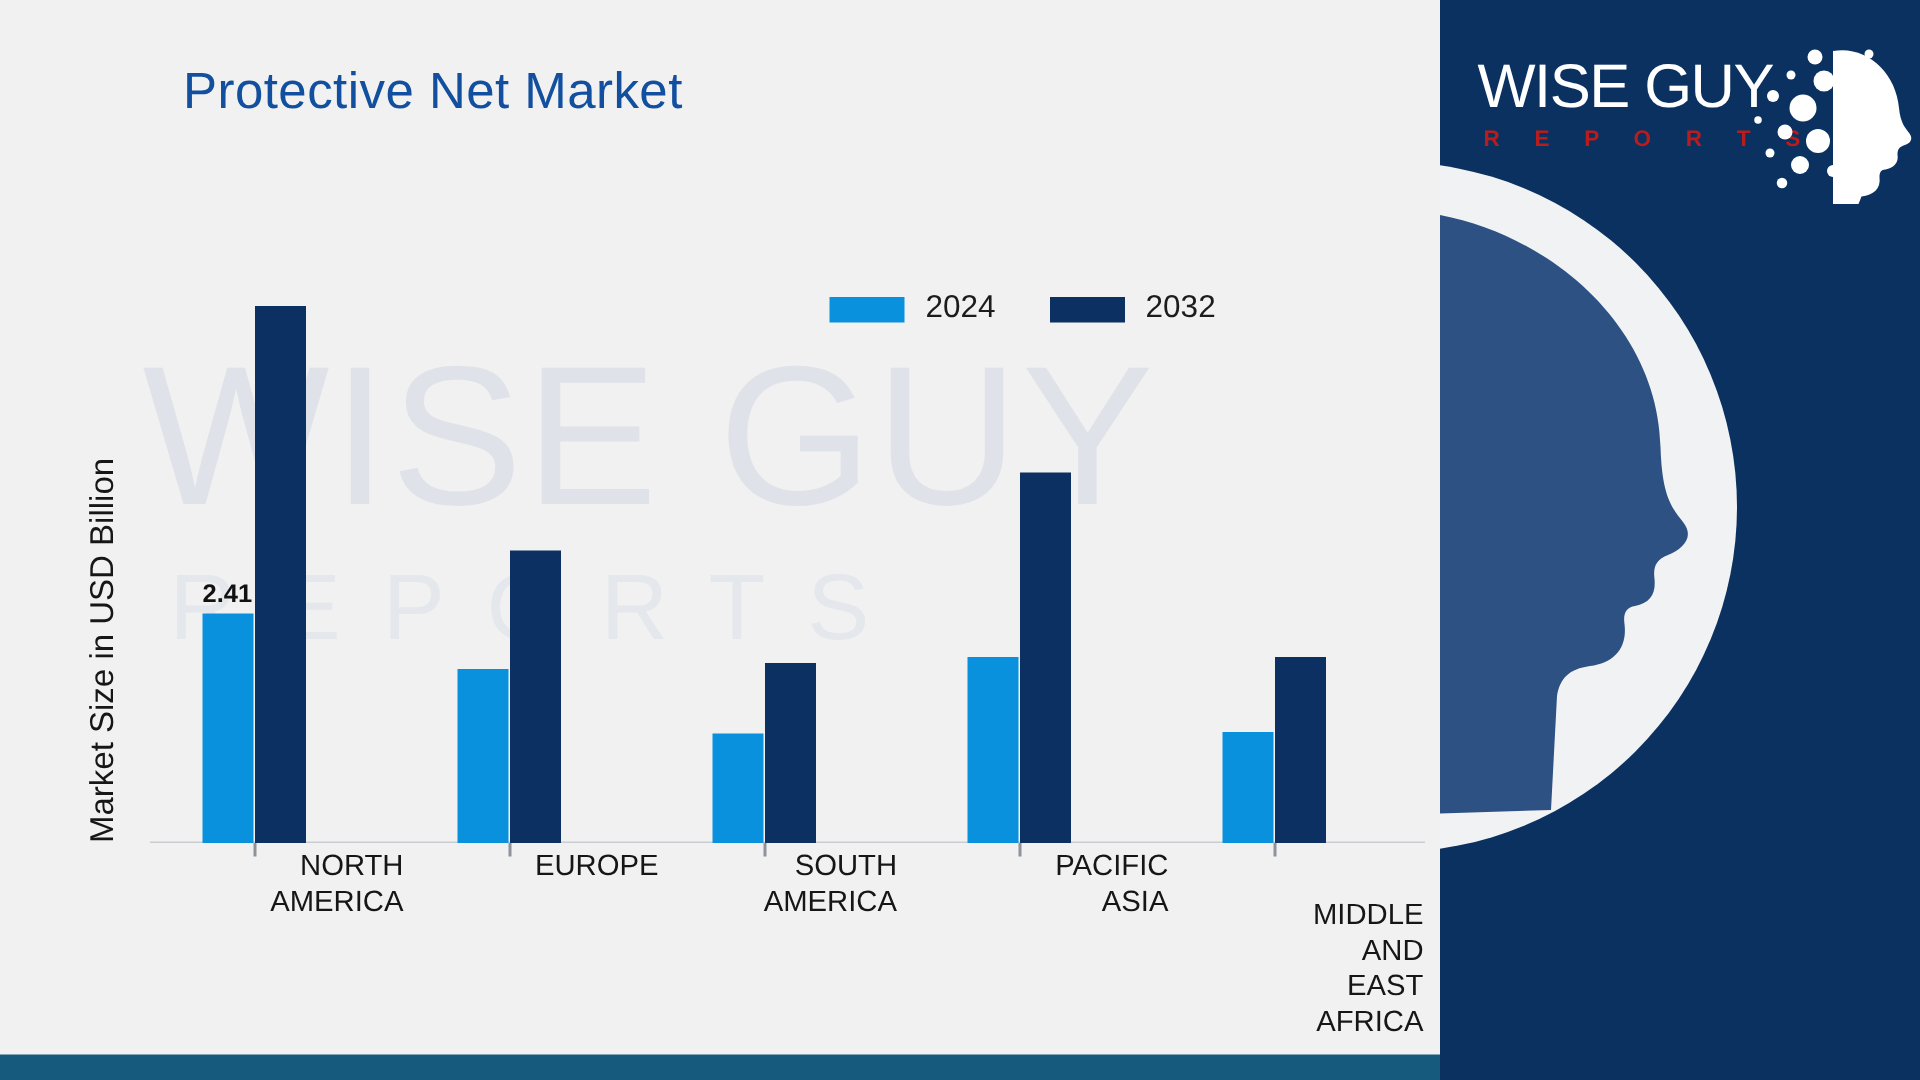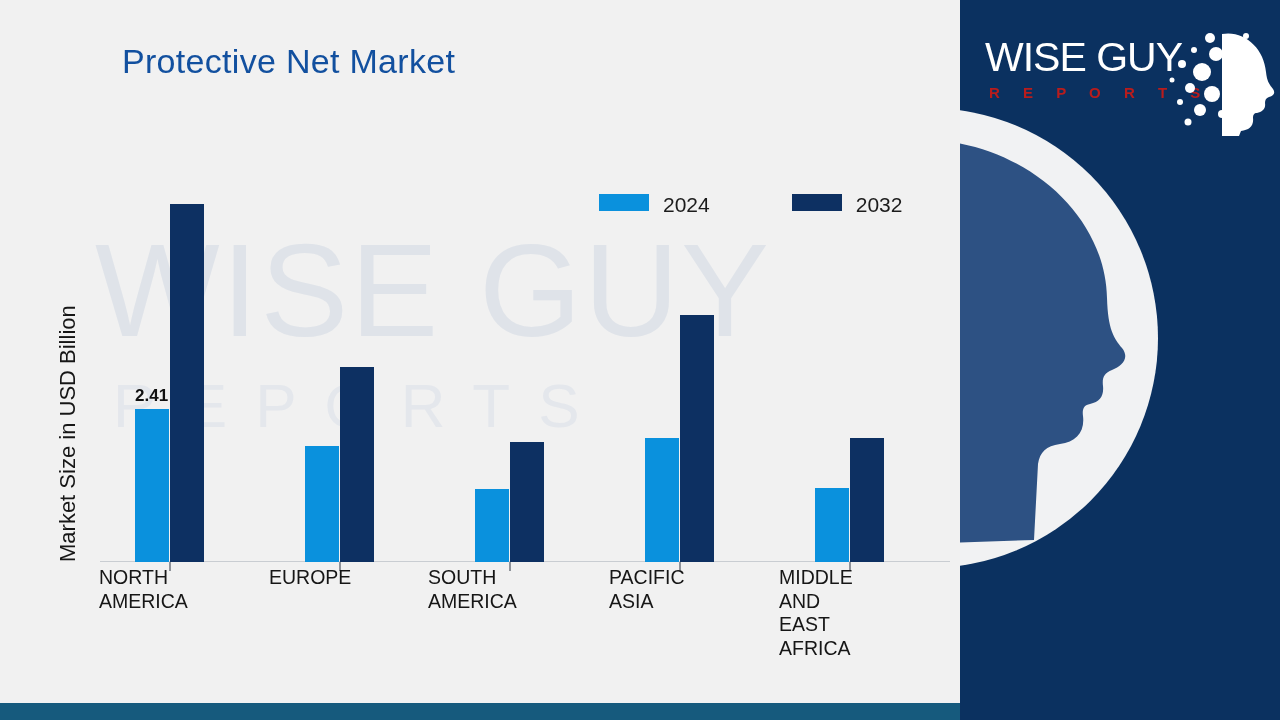--- a/index.html
+++ b/index.html
@@ -70,23 +70,22 @@
   .legend {
     position: absolute;
     left: 553px;
     top: 194px;
     display: flex;
     align-items: center;
     gap: 36px;
   }
   .legend-item {
     display: flex;
-    align-items: flex-start;
+    align-items: flex-end;
     gap: 14px;
-    margin-left: 46px;
   }
   .legend-swatch {
     width: 50px;
     height: 17px;
     display: block;
   }
   .legend-label {
     font-size: 21px;
     color: #1c1c1c;
     line-height: 1;
@@ -168,21 +167,21 @@
     font-weight: bold;
     color: #111;
     white-space: nowrap;
   }
 
   
   .x-label {
     position: absolute;
     top: 566px;
     width: 170px;
-    text-align: left;
+    text-align: right;
     font-size: 19.5px;
     color: #161616;
     line-height: 23.5px;
   }
 
   
   .right-panel {
     position: absolute;
     right: 0;
     top: 0;
@@ -329,21 +328,21 @@
     <div>EUROPE</div>
   </div>
   <div class="x-label" style="left:428px;">
     <div>SOUTH</div>
     <div>AMERICA</div>
   </div>
   <div class="x-label" style="left:609px;">
     <div>PACIFIC</div>
     <div>ASIA</div>
   </div>
-  <div class="x-label" style="left:779px;">
+  <div class="x-label" style="left:779px;margin-top:33px;">
     <div>MIDDLE</div>
     <div>AND</div>
     <div>EAST</div>
     <div>AFRICA</div>
   </div>
 
   <div class="bottom-strip"></div>
 
   <div class="right-panel">
     <div class="panel-circle"></div>

